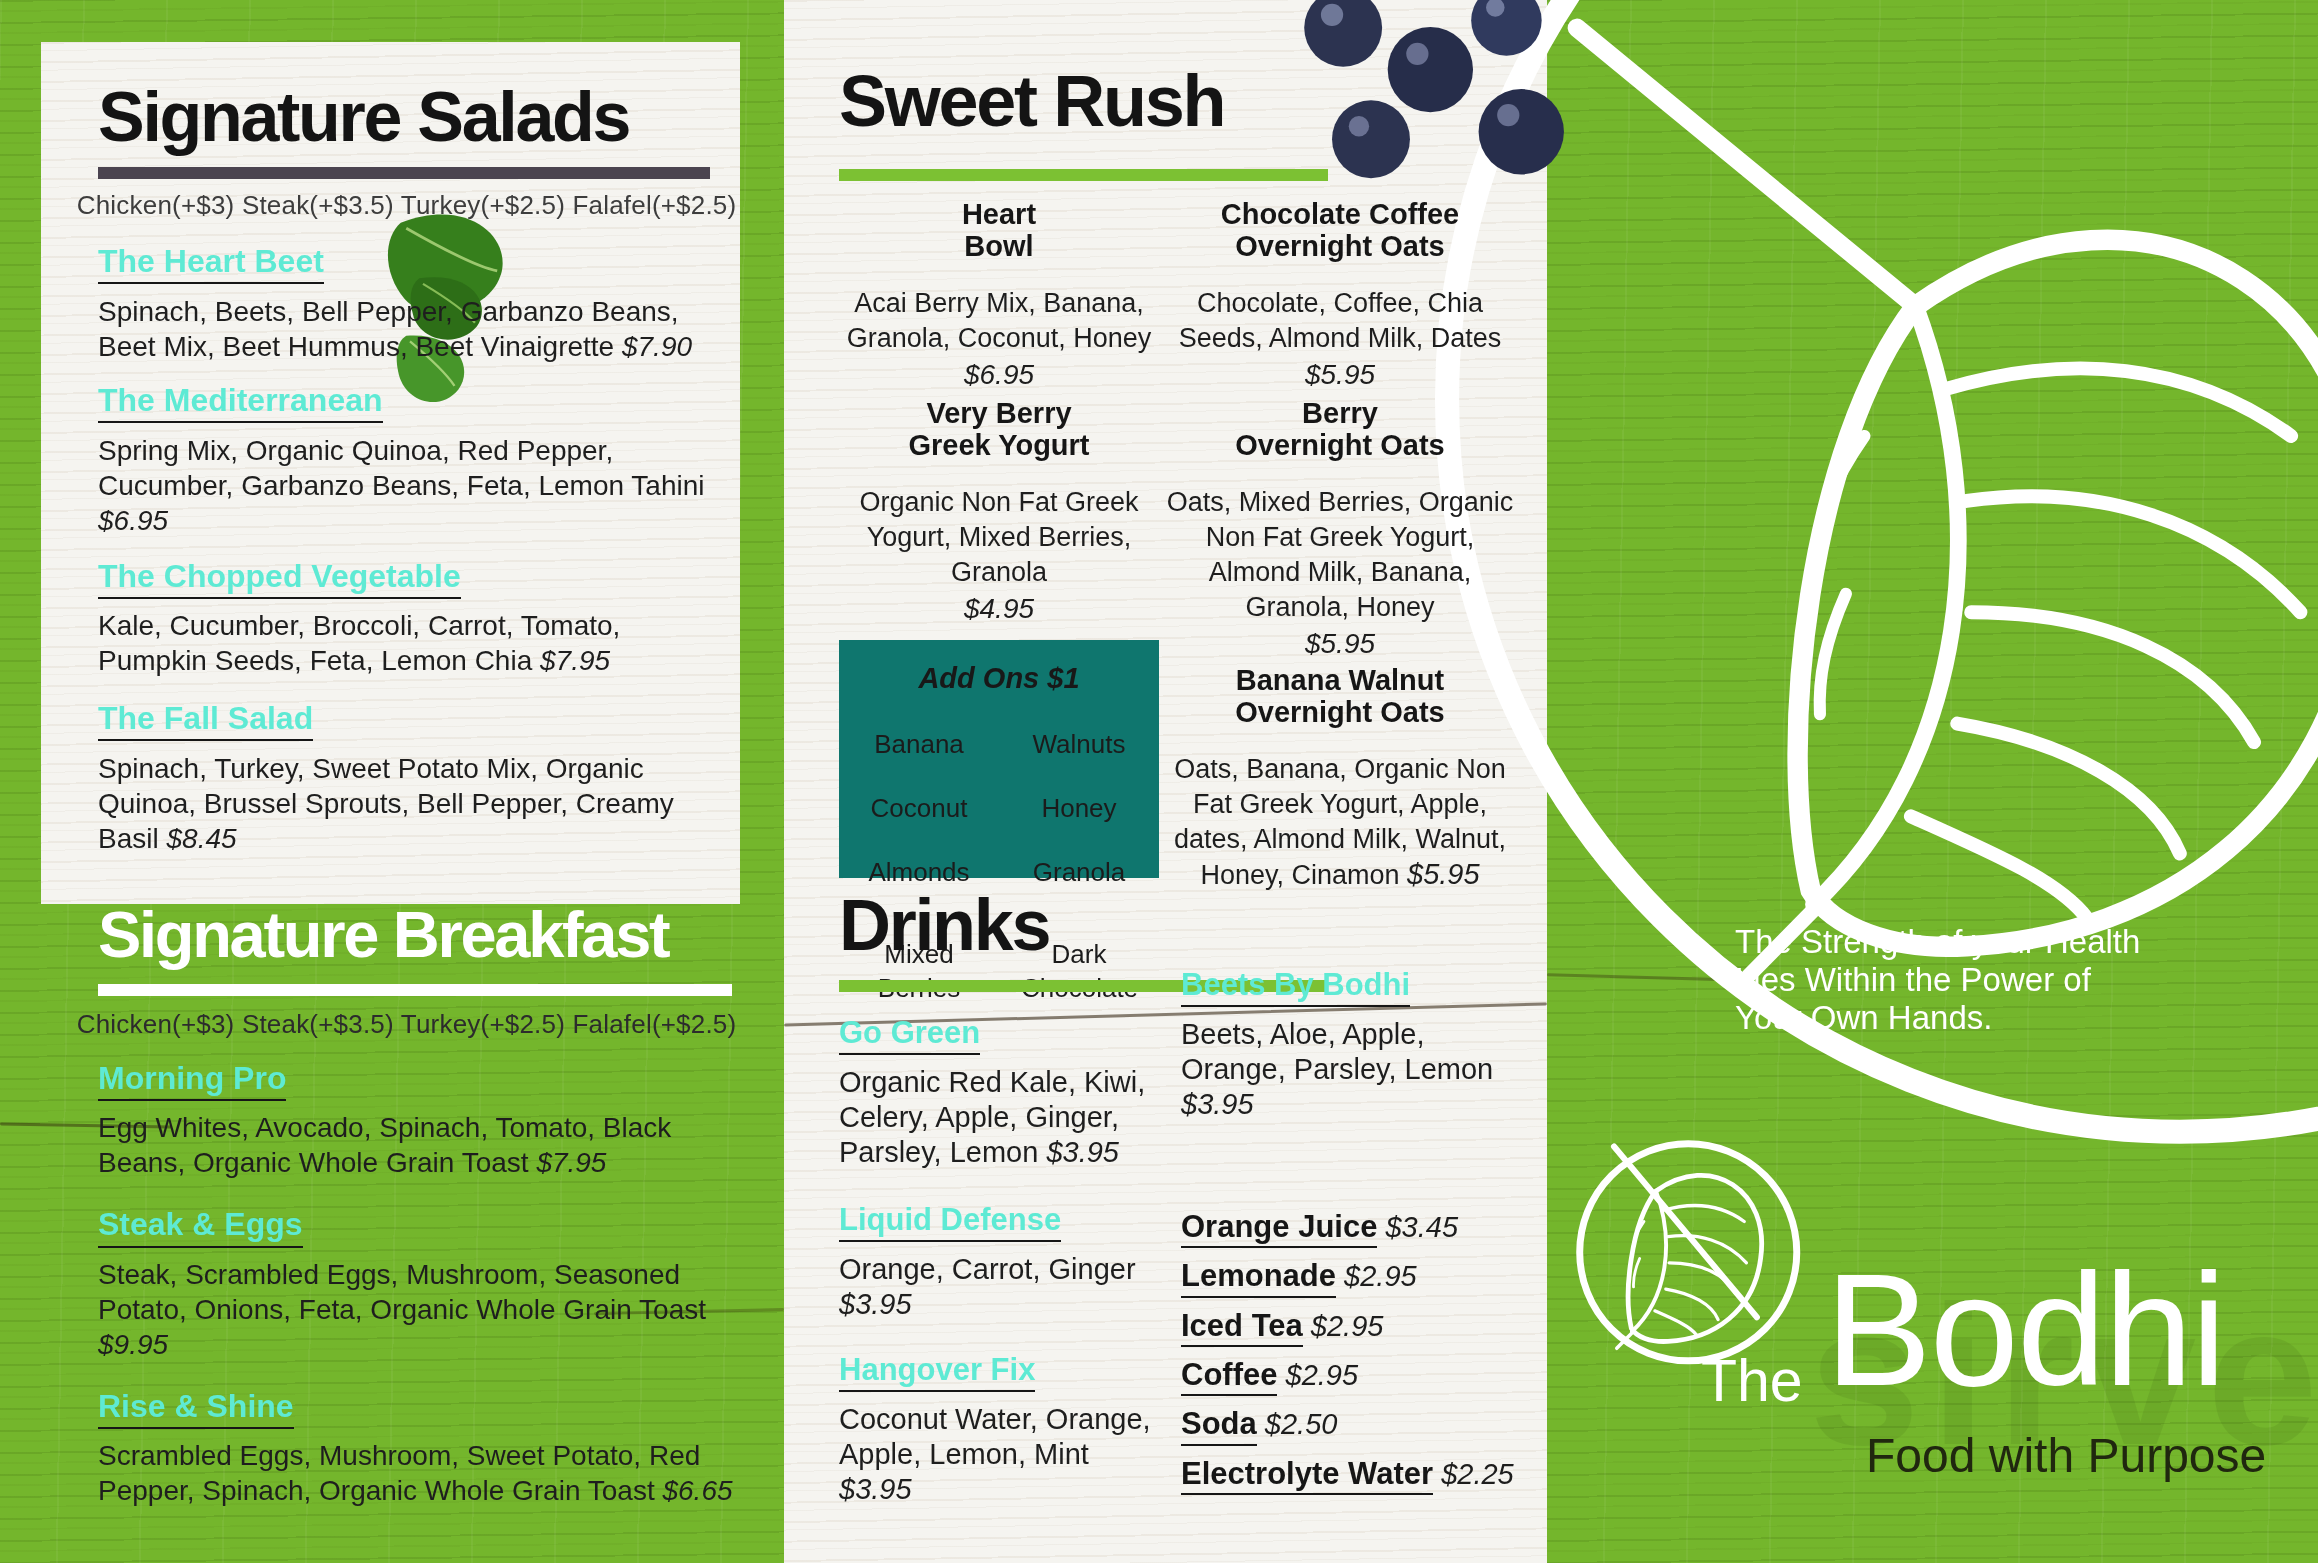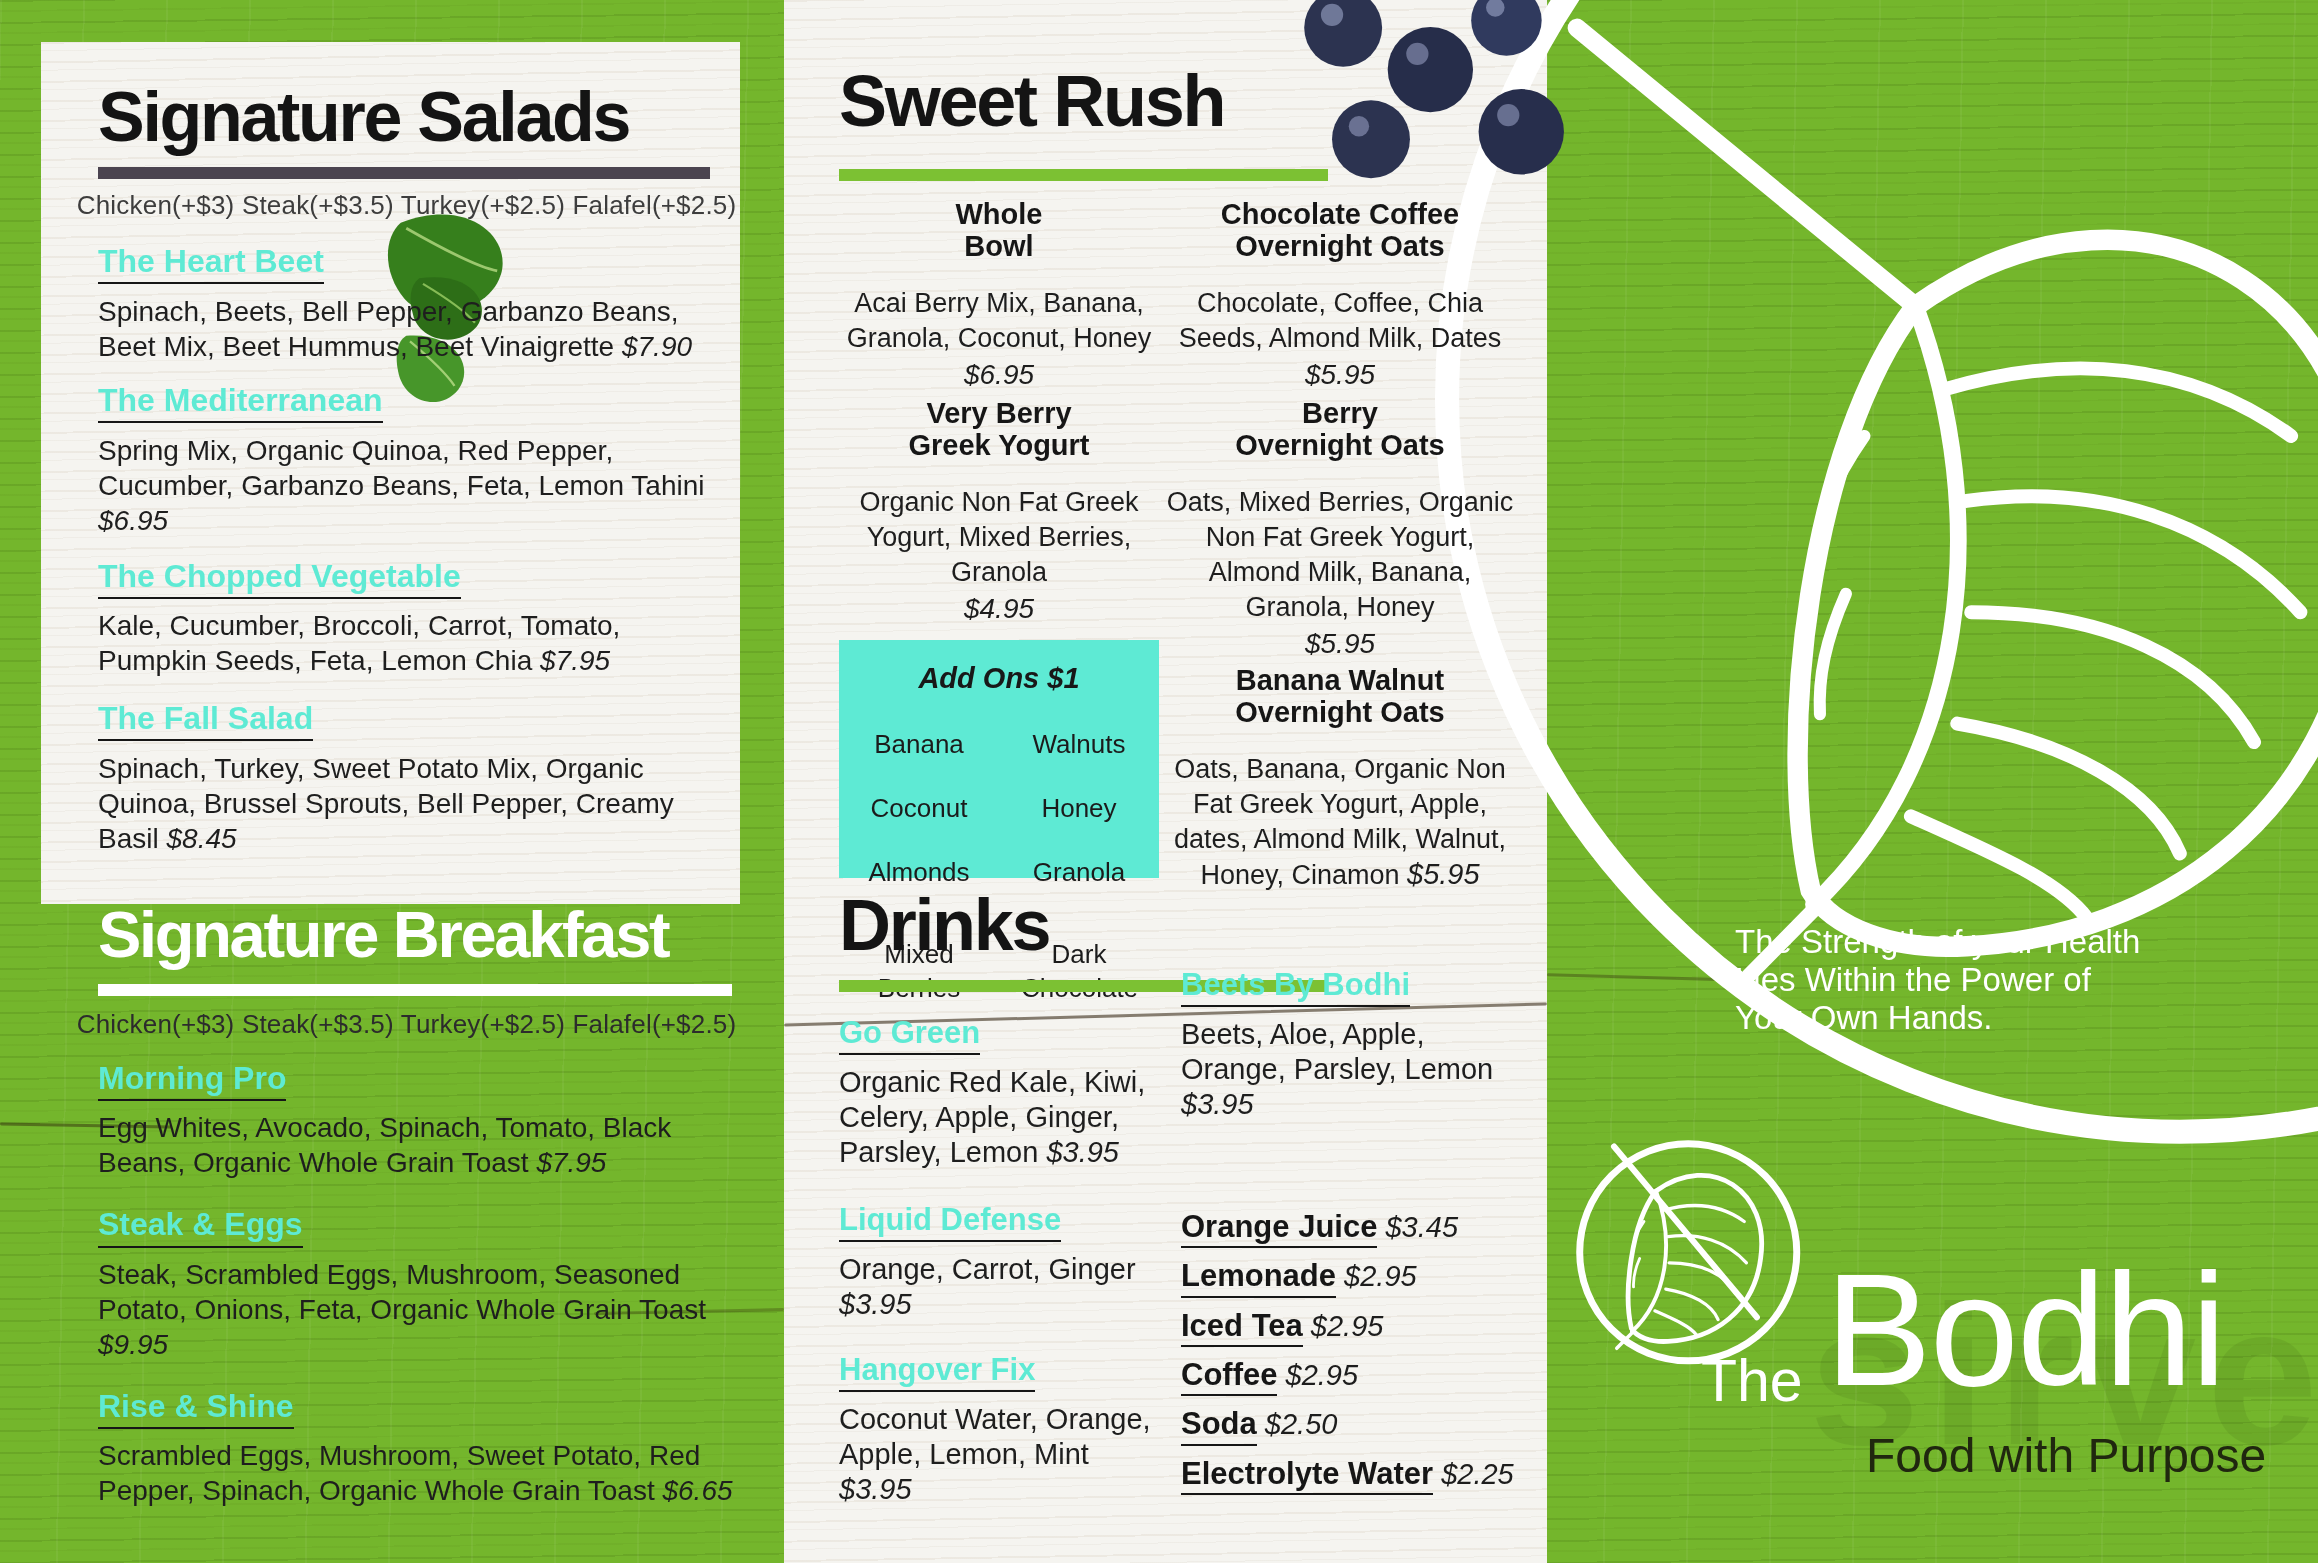--- a/index.html
+++ b/index.html
@@ -34,21 +34,21 @@
   .midesc{margin:9.3px 0 0 0;font-size:28px;line-height:35px;color:#1e1e1e;}
   .pr{font-style:italic;}
 
   
   .sw{ text-align:center;z-index:4;}
   .swname{font-size:29px;font-weight:700;line-height:32px;color:#161616;}
   .swdesc{margin:24px 0 0 0;font-size:27px;line-height:35px;color:#1e1e1e;}
   .swprice{font-style:italic;font-size:28px;line-height:37px;}
 
   
-  #addons{background:#5eead4;z-index:4;text-align:center;}
+  #addons{background:#0f766e;z-index:4;text-align:center;}
   #addons .ao-title{font-size:29px;font-style:italic;font-weight:600;color:#181818;margin-top:22px;}
   .ao-grid{display:grid;grid-template-columns:1fr 1fr;margin-top:16.7px;font-size:26px;line-height:34px;color:#1b1b1b;}
   .ao-cell{width:139px;margin:15px auto;}
   .ao-bottom{margin-top:18.6px;}
 
   
   .drk{z-index:4;}
   .srow{margin-bottom:11px;font-size:29px;line-height:34px;}
   .dn{display:inline-block;font-size:31px;font-weight:700;color:#161616;
       border-bottom:2.8px solid #161616;padding-bottom:2.8px;line-height:1.05;}
@@ -186,21 +186,21 @@
         <span class="pr">$6.65</span></p>
     </div>
   </section>
 
   <section class="abs" style="left:839px;top:65px;">
     <h1 class="big-title" style="margin:0;font-size:72px;">Sweet Rush</h1>
     <div class="bar" style="margin-top:32px;width:489px;background:#7cc133;"></div>
   </section>
 
   <div class="abs sw" style="left:839px;top:198px;width:320px;">
-    <div class="swname">Whole</div>
+    <div class="swname">Heart</div>
     <div class="swname">Bowl</div>
     <p class="swdesc">Acai Berry Mix, Banana, Granola, Coconut, Honey</p>
     <div class="swprice">$6.95</div>
   </div>
 
   <div class="abs sw" style="left:1164px;top:198px;width:352px;">
     <div class="swname">Chocolate Coffee</div>
     <div class="swname">Overnight Oats</div>
     <p class="swdesc">Chocolate, Coffee, Chia Seeds, Almond Milk, Dates</p>
     <div class="swprice">$5.95</div>

